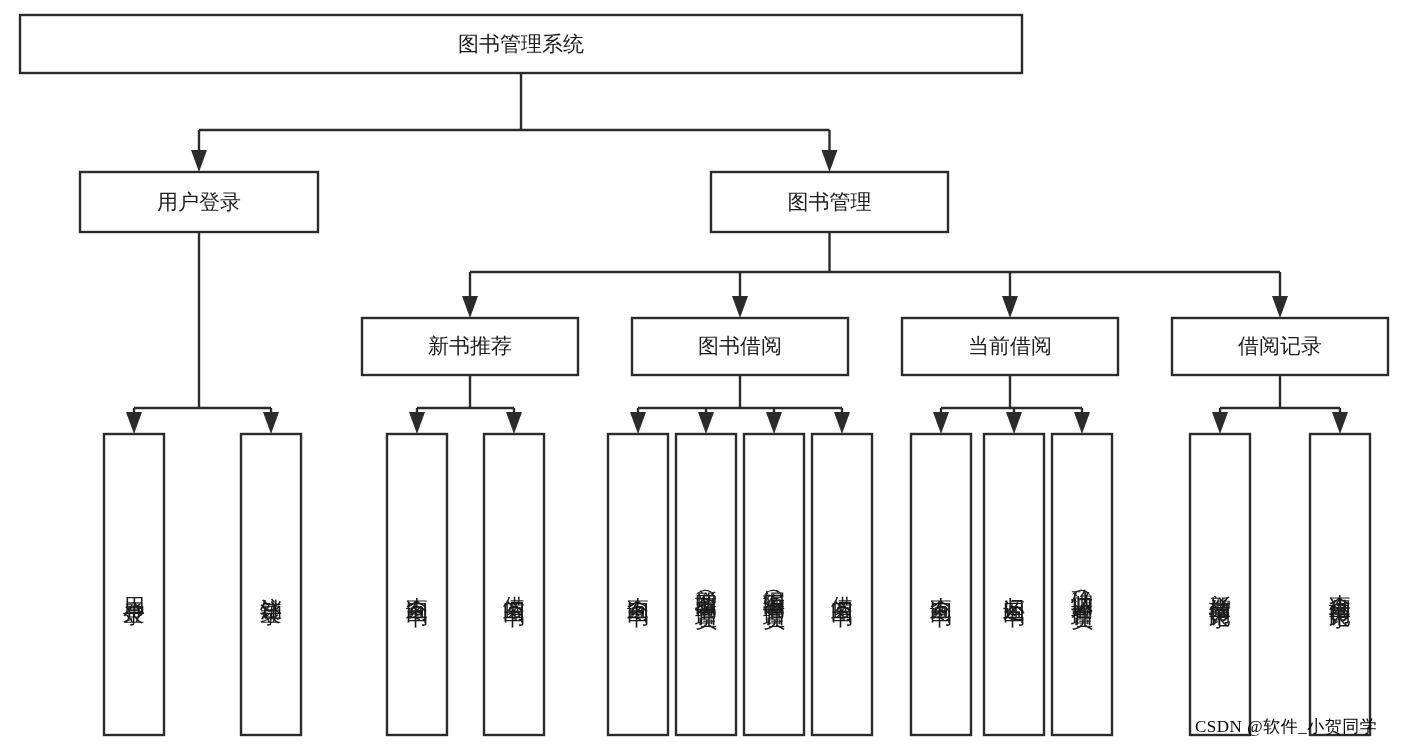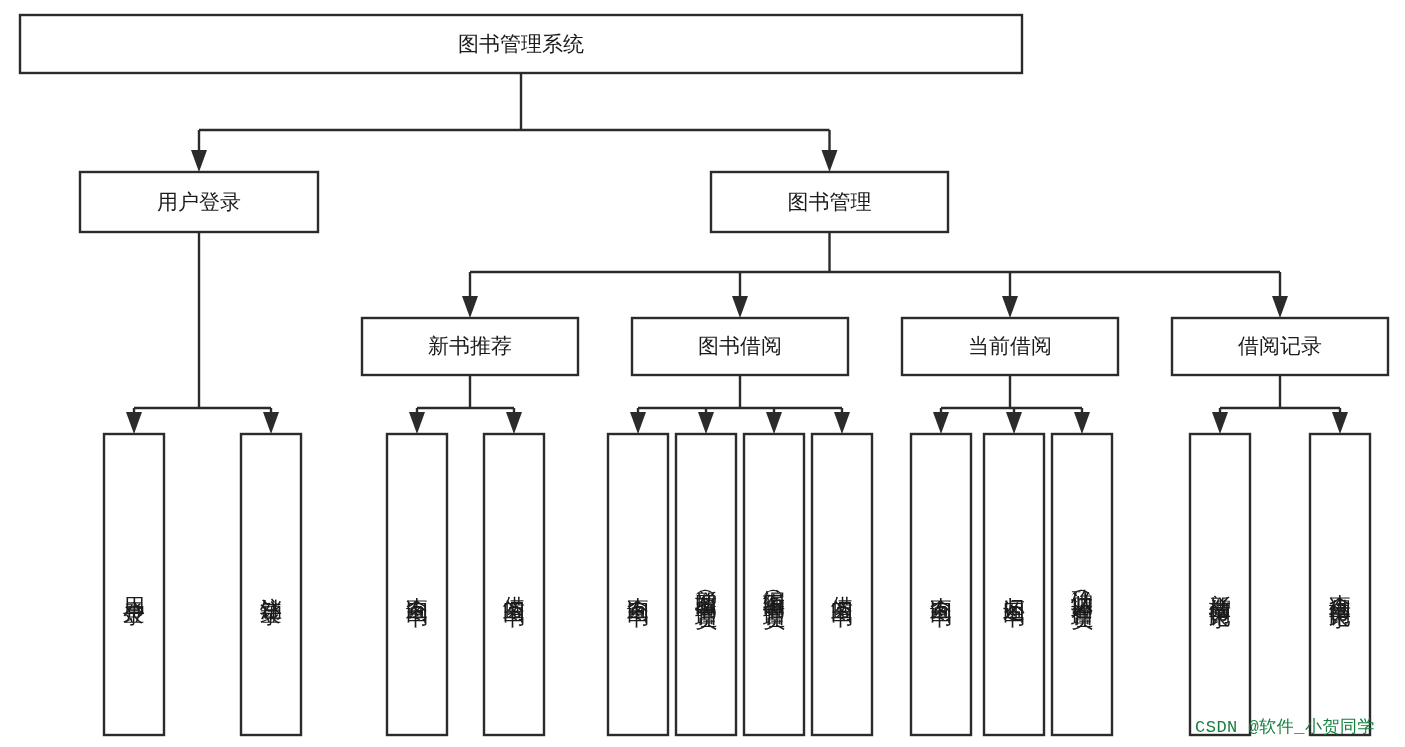--- a/index.html
+++ b/index.html
@@ -62,23 +62,23 @@
     color: #1b1b1b;
     display: flex;
     align-items: center;
     justify-content: center;
     text-align: center;
     pointer-events: none;
     user-select: none;
   }
   .watermark {
     position: absolute;
-    font-family: Liberation Mono, monospace;
+    font-family: Liberation Serif, serif;
     font-size: 17px;
-    color: #15803d;
+    color: #000000;
     white-space: nowrap;
     letter-spacing: 0.5px;
   }
 </style>
 </head>
 <body>
 
 <div id="diagram-root">
   <svg id="tree-svg" viewBox="0 0 1405 747" xmlns="http://www.w3.org/2000/svg">
     <g id="connector-layer">

